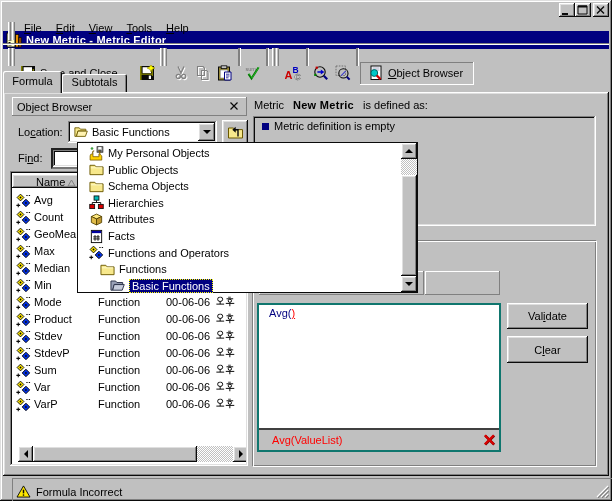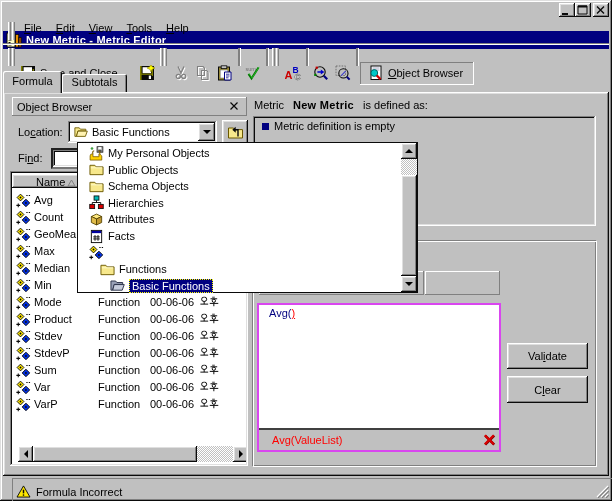--- a/index.html
+++ b/index.html
@@ -71,51 +71,51 @@
 
   
   .list { left:10px; top:171px; width:238px; height:295px; background:#fff; }
   .list-inner { position:absolute; inset:2px; overflow:hidden; }
   .lh-cell { position:absolute; top:1px; height:14px; background:#c0c0c0; padding:2px 0 0 24px;
     box-shadow: inset -1px -1px #0a0a0a, inset 1px 1px #fff, inset -2px -2px #808080, inset 2px 2px #dfdfdf; }
   .lrow { position:absolute; left:0; width:100%; height:17px; }
   .lrow > svg { position:absolute; left:4px; top:1px; width:15px; height:15px; }
   .lc-name { position:absolute; left:22px; top:2px; white-space:nowrap; }
   .lc-type { position:absolute; left:86px; top:2px; white-space:nowrap; }
-  .lc-date { position:absolute; left:138px; top:2px; white-space:nowrap; }
+  .lc-date { position:absolute; left:154px; top:2px; white-space:nowrap; }
   .hsb { position:absolute; left:2px; bottom:2px; width:234px; height:16px; background:#fff; }
   .sb-btn { position:absolute; top:0; width:15px; height:16px; display:flex; align-items:center; justify-content:center; background:#c0c0c0;
     box-shadow: inset -1px -1px #0a0a0a, inset 1px 1px #fff, inset -2px -2px #808080, inset 2px 2px #dfdfdf; }
   .hsb-thumb { position:absolute; top:0; height:16px; background:#c0c0c0;
     box-shadow: inset -1px -1px #0a0a0a, inset 1px 1px #fff, inset -2px -2px #808080, inset 2px 2px #dfdfdf; }
   .hsb-track { position:absolute; top:0; height:16px; }
 
   
   .def-line { left:254px; top:99px; white-space:nowrap; }
   .def-line b { margin:0 9px; letter-spacing:.3px; }
   .def-box { left:253px; top:116px; width:343px; height:110px; background:#c0c0c0; }
   .def-bullet { position:absolute; left:9px; top:7px; width:7px; height:7px; background:#000080; }
   .def-empty { position:absolute; left:21px; top:4px; }
 
   .groupbox { left:252px; top:240px; width:345px; height:227px; }
   .groupbox::before { content:''; position:absolute; left:0; top:0; right:1px; bottom:1px; border:1px solid #808080; }
   .groupbox::after  { content:''; position:absolute; left:1px; top:1px; right:0; bottom:0; border:1px solid #fff; }
   .bar-a { left:259px; top:271px; width:165px; height:24px; }
   .bar-b { left:425px; top:271px; width:75px; height:24px; }
 
-  .formula-box { left:257px; top:303px; width:244px; height:149px; border:2px solid #d946ef; background:#fff; }
+  .formula-box { left:257px; top:303px; width:244px; height:149px; border:2px solid #0f766e; background:#fff; }
   .formula-edit { position:absolute; left:0; top:0; width:240px; height:123px; padding:2px 0 0 10px; background:#fff;
     font-family:"Liberation Sans", sans-serif; white-space:pre; }
   .f-main { color:#000080; }
   .f-caret { color:#ff0000; text-decoration:underline; text-underline-offset:1px; }
   .formula-hint { position:absolute; left:0; bottom:0; width:240px; height:22px; background:#c0c0c0; border-top:2px solid #404040; }
   .hint-text { position:absolute; left:13px; top:4px; color:#ff0000; white-space:nowrap; }
   .hint-x { position:absolute; right:3px; top:4px; width:13px; height:12px; }
 
-  .btn { display:flex; align-items:center; justify-content:center;margin-top:40px; }
+  .btn { display:flex; align-items:center; justify-content:center; }
   .btn-validate { left:507px; top:303px; width:81px; height:26px; }
   .btn-clear { left:507px; top:336px; width:81px; height:27px; }
 
   
   .statusbar { left:12px; top:478px; width:603px; height:27px; display:flex; align-items:center; }
   .statusbar svg { width:15px; height:13px; margin:0 5px 0 4px; flex:none; }
   .resize-grip { left:596px; top:485px; width:13px; height:13px; }
 
   
   .dropdown { left:77px; top:142px; width:341px; height:151px; background:#fff; border:1px solid #0a0a0a; z-index:50; padding-top:2px; }
@@ -646,20 +646,21 @@
         <div class="dd-item dd-l0" data-name="dropdown-item-facts">
           <svg width="15" height="15" viewBox="0 0 16 16" data-name="fact-icon">
             <use href="#sym-fact"></use>
           </svg>
           <span data-name="dropdown-item-label">Facts</span>
         </div>
         <div class="dd-item dd-l0" data-name="dropdown-item-functions-and-operators">
           <svg width="15" height="15" viewBox="0 0 16 16" data-name="function-icon">
             <use href="#sym-function"></use>
           </svg>
+          <span data-name="dropdown-item-label">Functions and Operators</span>
         </div>
         <div class="dd-item dd-l1" data-name="dropdown-item-functions">
           <svg width="15" height="15" viewBox="0 0 16 16" data-name="folder-icon">
             <use href="#sym-folder"></use>
           </svg>
           <span data-name="dropdown-item-label">Functions</span>
         </div>
         <div class="dd-item dd-l2" data-name="dropdown-item-basic-functions">
           <svg width="15" height="15" viewBox="0 0 16 16" data-name="open-folder-gray-icon">
             <use href="#sym-folderopengray"></use>

